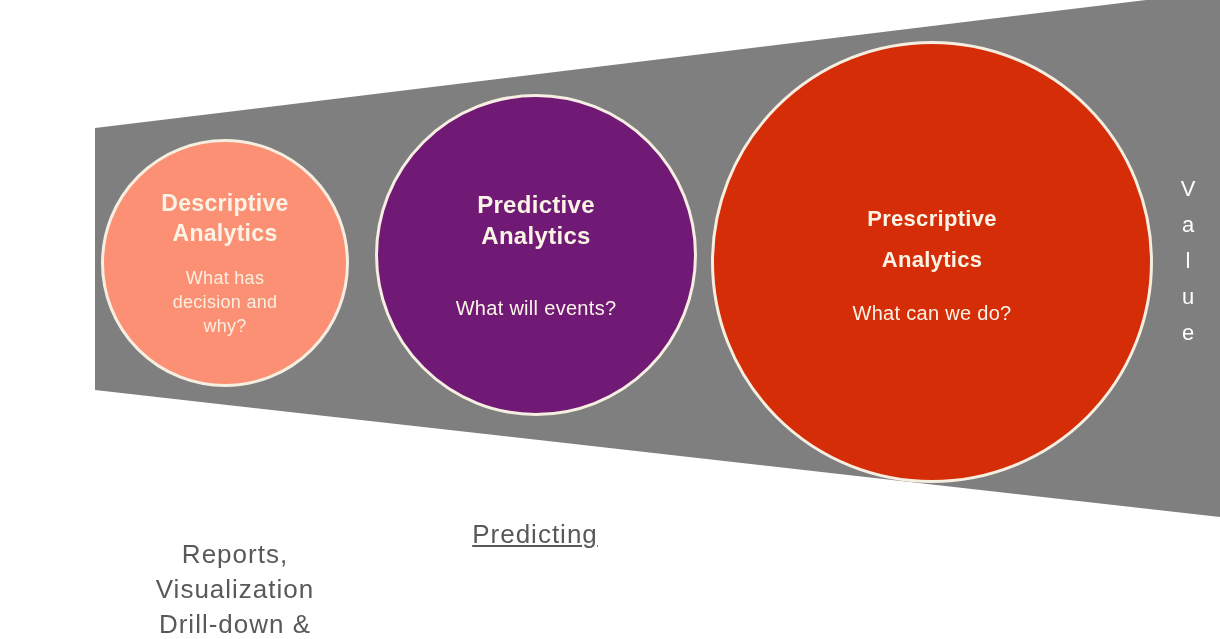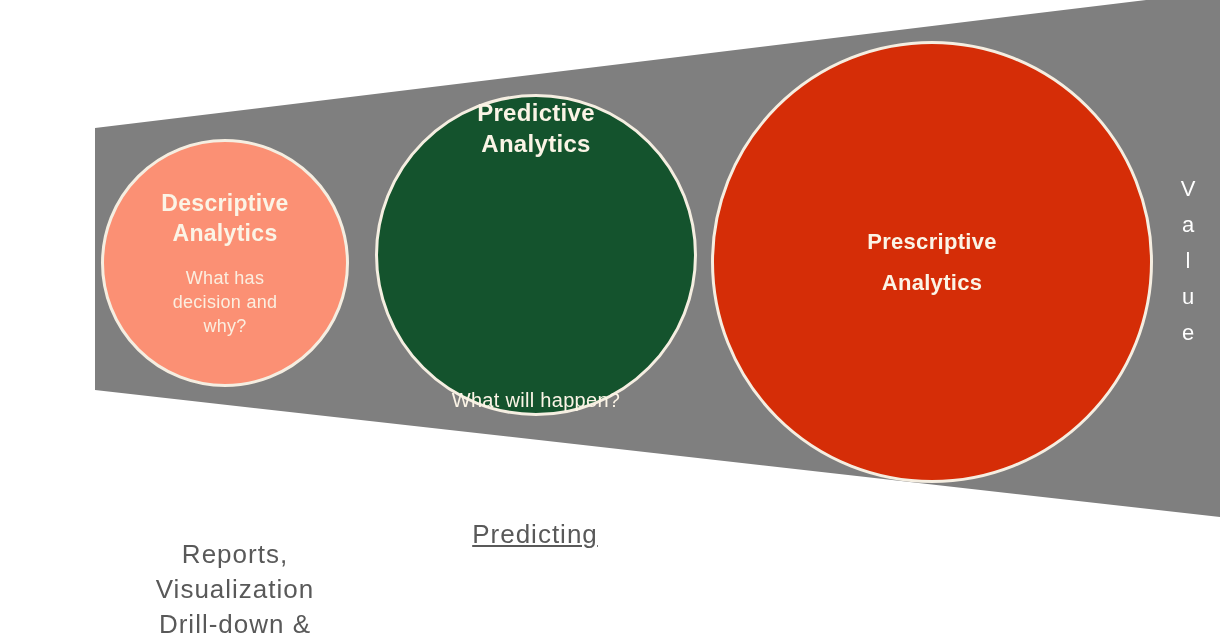--- a/index.html
+++ b/index.html
@@ -41,22 +41,21 @@
     top: 139px;
     width: 248px;
     height: 248px;
     background: #fb9074;
   }
   .circle-2 {
     left: 375px;
     top: 94px;
     width: 322px;
     height: 322px;
-    background: #14532d;
-    justify-content: space-between;
+    background: #701a75;
   }
   .circle-3 {
     left: 711px;
     top: 41px;
     width: 442px;
     height: 442px;
     background: #d52d07;
   }
   .circle-title span,
   .circle-question span,
@@ -112,28 +111,31 @@
       <span>why?</span>
     </div>
   </div>
 
   <div class="circle circle-2">
     <div class="circle-title">
       <span>Predictive</span>
       <span>Analytics</span>
     </div>
     <div class="circle-question">
-      <span>What will happen?</span>
+      <span>What will events?</span>
     </div>
   </div>
 
   <div class="circle circle-3">
     <div class="circle-title">
       <span>Prescriptive</span>
       <span>Analytics</span>
+    </div>
+    <div class="circle-question">
+      <span>What can we do?</span>
     </div>
   </div>
 
   <div class="caption caption-1">
     <span>Reports,</span>
     <span>Visualization</span>
     <span>Drill-down &amp;</span>
   </div>
 
   <div class="caption caption-2">

